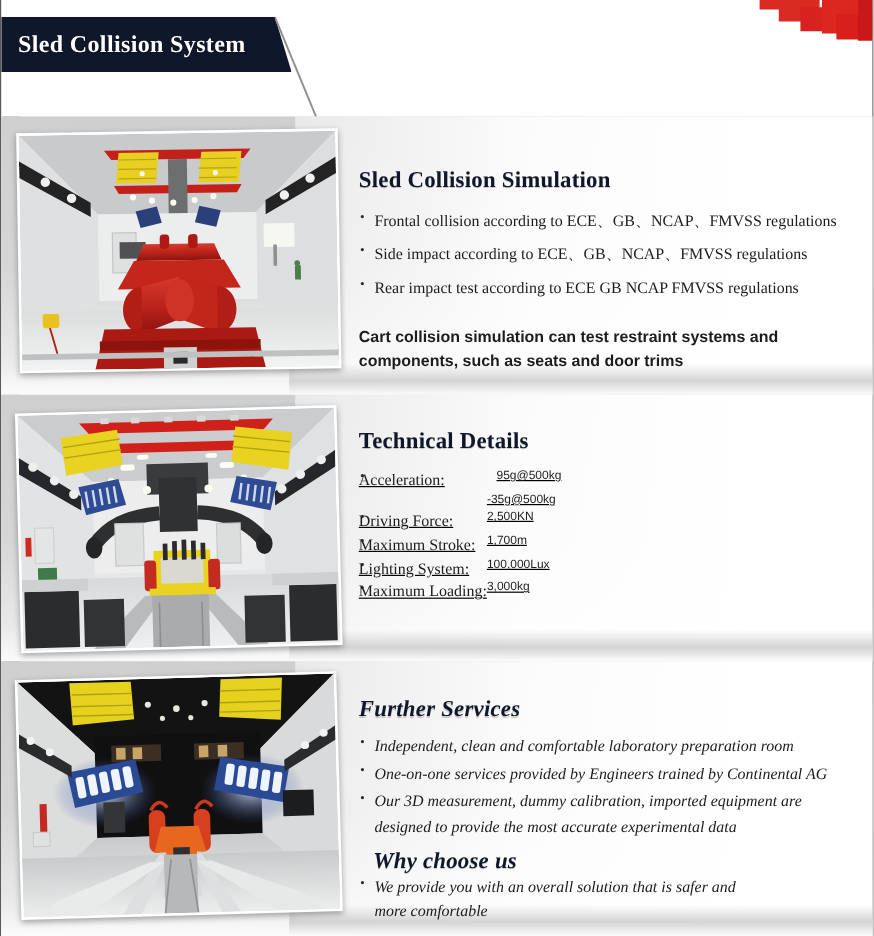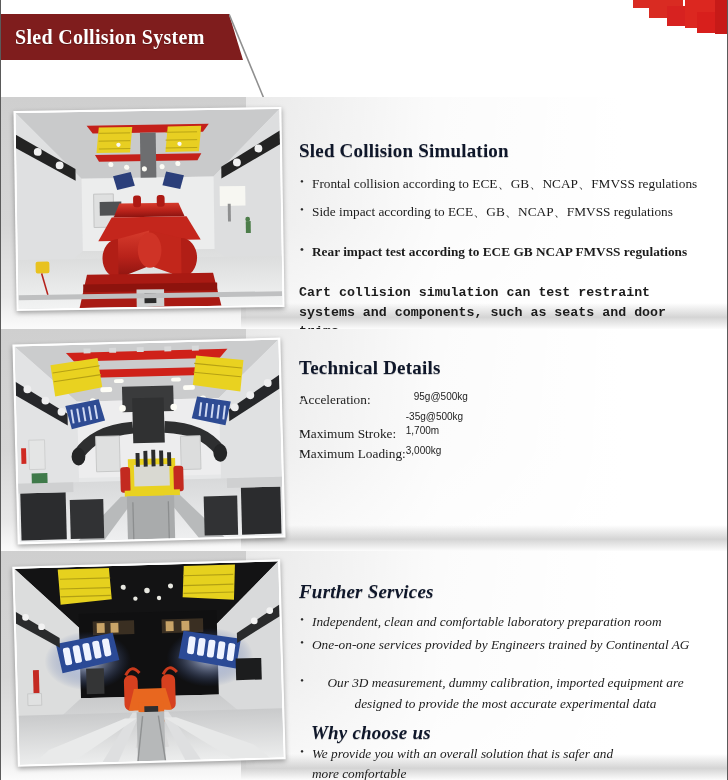--- a/index.html
+++ b/index.html
@@ -16,21 +16,21 @@
     border-left:1.5px solid #5a5a5a;
     border-right:1.5px solid #5a5a5a;
   }
 
   
   .red-steps { position:absolute; top:0; right:0; width:130px; height:36px; }
 
   
   .header-banner {
     position:absolute; top:14px; left:0; width:242px; height:46px;
-    background:#7f1d1d;
+    background:#0f172a;
     clip-path: polygon(0 0, 228px 0, 242px 46px, 0 46px);
     display:flex; align-items:center;
   }
   .header-title {
     color:#ffffff;
     font-size:20px;
     font-weight:bold;
     letter-spacing:0.3px;
     margin-left:14px;
     text-shadow:0 1px 1px rgba(0,0,0,.30);
@@ -109,21 +109,21 @@
   }
   ul.bullets li:before {
     content:"\2022";
     position:absolute; left:1px; top:-1px;
     font-size:11px; color:#2a2a2a;
   }
   p.para {
     font-size:13.3px;
     color:#1c1c1c;
     line-height:1.5;
-    font-family:Liberation Mono, monospace;
+    font-family:Liberation Sans, sans-serif;
     font-weight:bold;
   }
 
   
   table.specs { border-collapse:collapse; }
   table.specs td { vertical-align:top; padding:0; }
   td.spec-label {
     position:relative;
     padding-left:13px;
     padding-right:12px;
@@ -278,21 +278,21 @@
           <rect x="232" y="114" width="5" height="12" fill="#4d7d4a"></rect>
         </svg>
       </div>
     </div>
 
     <div class="textcol" style="top:43px;">
       <h2 class="heading">Sled Collision Simulation</h2>
       <ul class="bullets" style="margin-top:12px;">
         <li>Frontal collision according to ECE、GB、NCAP、FMVSS regulations</li>
         <li style="margin-top:8px;">Side impact according to ECE、GB、NCAP、FMVSS regulations</li>
-        <li style="margin-top:20px;font-weight:bold;">Rear impact test according to ECE GB NCAP FMVSS regulations</li>
+        <li style="margin-top:8px;">Rear impact test according to ECE GB NCAP FMVSS regulations</li>
       </ul>
       <p class="para" style="margin-top:20px;max-width:398px;">Cart collision simulation can test restraint systems and components, such as seats and door trims</p>
     </div>
   </div>
 
   <div class="section sec2">
     <div class="band"></div>
     <div class="band-fade"></div>
     <div class="band-bottom-sheen"></div>
 
@@ -412,33 +412,41 @@
           <rect x="226" y="150" width="40" height="48" fill="#2b2c2e"></rect>
 
           <rect x="0" y="140" width="56" height="10" fill="#cfd0d1"></rect>
           <rect x="212" y="140" width="56" height="10" fill="#cfd0d1"></rect>
         </svg>
       </div>
     </div>
 
     <div class="textcol" style="top:28px;">
       <h2 class="heading">Technical Details</h2>
-      <table class="specs" style="margin-top:11px;">
+      <table class="specs" style="margin-top:11px;text-decoration:underline;">
         <tbody>
             <tr>
           <td class="spec-label bulleted">Acceleration:</td>
           <td class="spec-value indent">95g@500kg</td>
         </tr>
         <tr>
           <td class="spec-label"></td>
           <td class="spec-value">-35g@500kg</td>
         </tr>
         <tr>
+          <td class="spec-label bulleted">Driving Force:</td>
+          <td class="spec-value">2,500KN</td>
+        </tr>
+        <tr>
           <td class="spec-label bulleted">Maximum Stroke:</td>
           <td class="spec-value">1,700m</td>
+        </tr>
+        <tr>
+          <td class="spec-label bulleted">Lighting System:</td>
+          <td class="spec-value">100,000Lux</td>
         </tr>
         <tr>
           <td class="spec-label bulleted">Maximum Loading:</td>
           <td class="spec-value">3,000kg</td>
         </tr>
       </tbody>
         </table>
     </div>
   </div>
 
@@ -556,21 +564,21 @@
           <polygon points="238,186 160,156 148,156 216,200 254,200" fill="#e7e8e8"></polygon>
         </svg>
       </div>
     </div>
 
     <div class="textcol" style="top:30px;font-style:italic;">
       <h2 class="heading">Further Services</h2>
       <ul class="bullets" style="margin-top:9px;">
         <li>Independent, clean and comfortable laboratory preparation room</li>
         <li style="margin-top:3px;">One-on-one services provided by Engineers trained by Continental AG</li>
-        <li style="margin-top:18px;max-width:400px;text-align:center;">Our 3D measurement, dummy calibration, imported equipment are designed to provide the most accurate experimental data</li>
+        <li style="margin-top:3px;max-width:400px;">Our 3D measurement, dummy calibration, imported equipment are designed to provide the most accurate experimental data</li>
       </ul>
       <h2 class="heading" style="margin-top:8px;margin-left:12px;">Why choose us</h2>
       <ul class="bullets" style="margin-top:0;">
         <li style="max-width:330px;">We provide you with an overall solution that is safer and more comfortable</li>
 
       </ul>
     </div>
   </div>
 
 </div>

